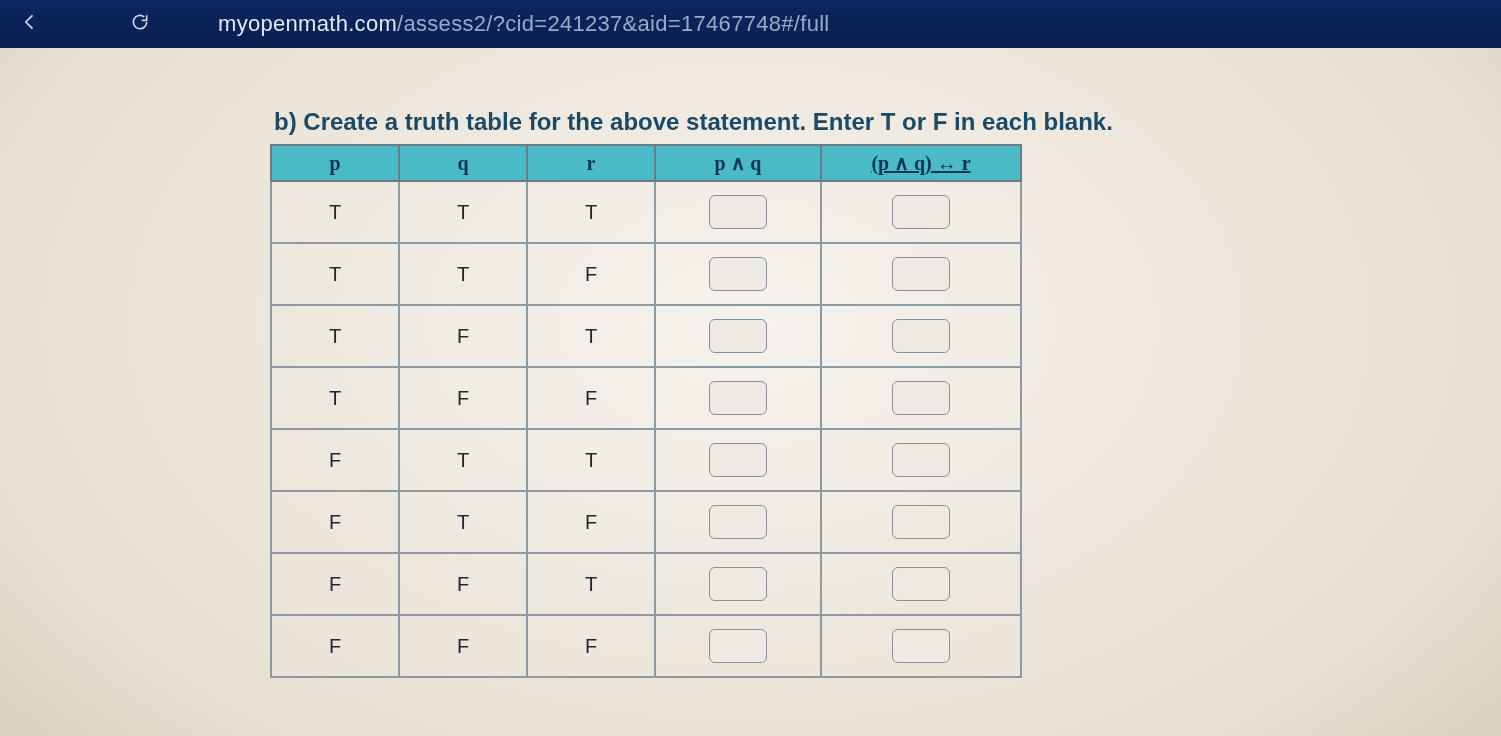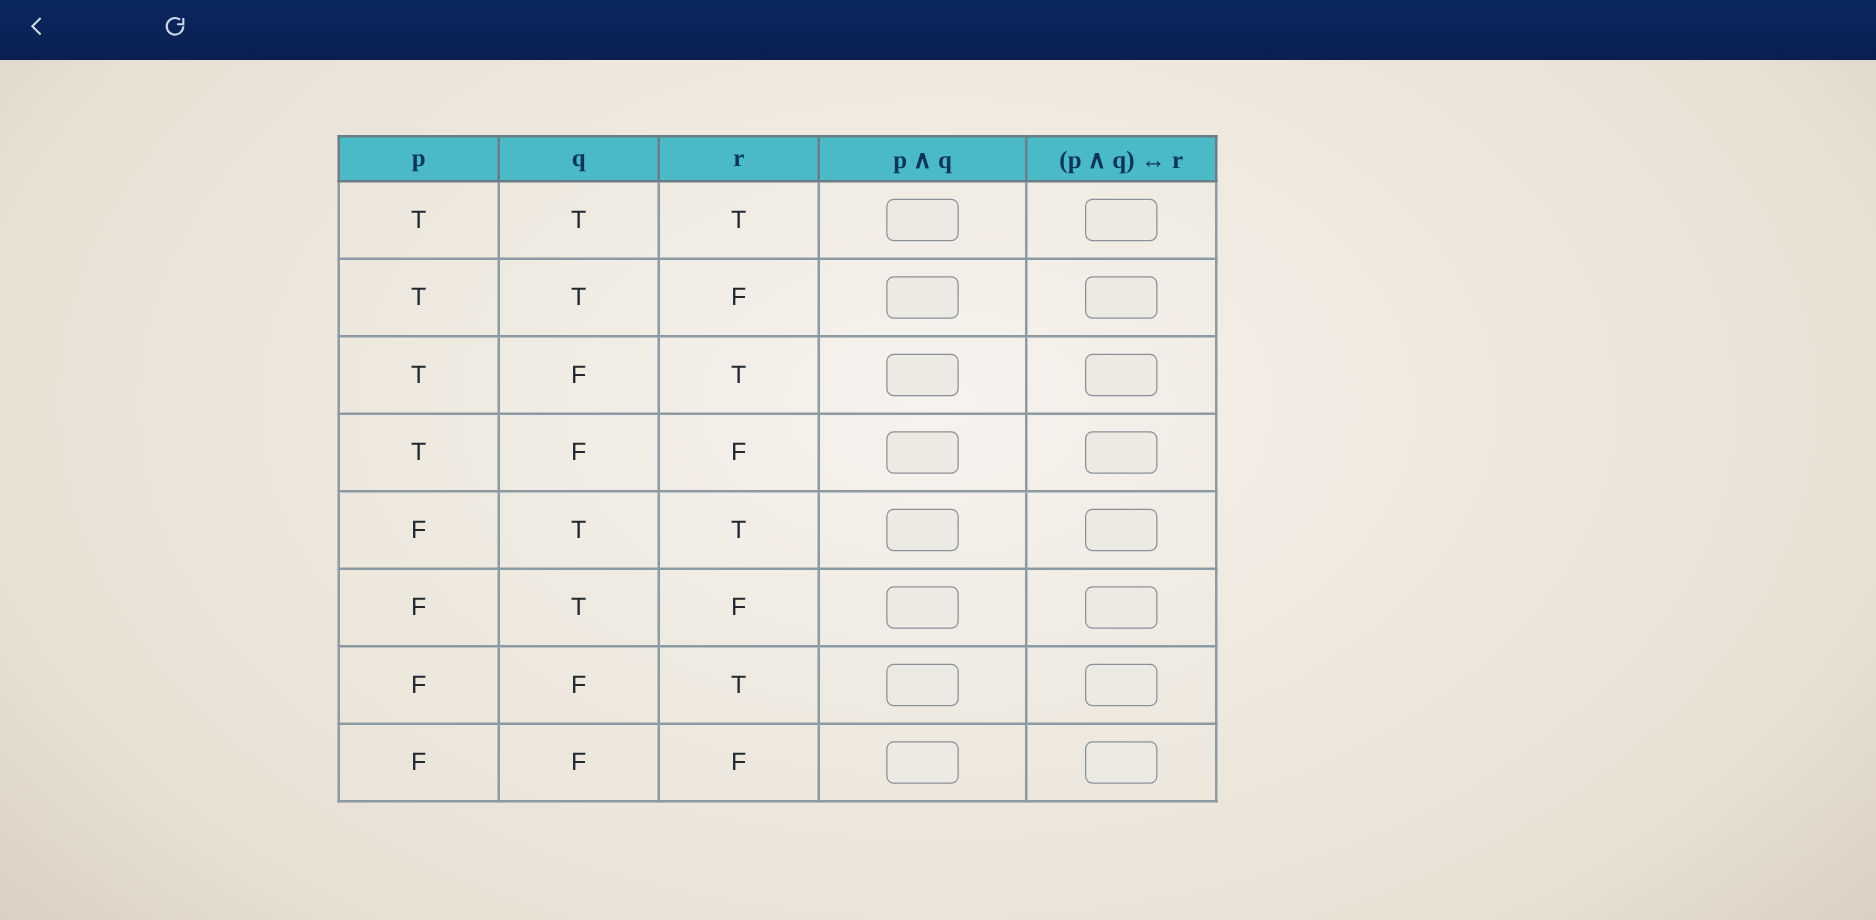--- a/index.html
+++ b/index.html
@@ -55,21 +55,21 @@
 }
 .truth-table td {
   border: 2px solid #8c9aa3;
   text-align: center;
   font-size: 20px;
   color: #202830;
   background: rgba(255,255,255,0.05);
 }
 .col-p, .col-q, .col-r { width: 128px; }
 .col-pq { width: 166px; }
-.col-pqr { width: 152px; }
+.col-pqr { width: 200px; text-decoration: underline; }
 .row-h td, .row-h th { height: 36px; }
 .row-d td { height: 62px; }
 .ans-box {
   width: 58px;
   height: 34px;
   border: 1.5px solid #8a9099;
   border-radius: 6px;
   background: #eceae2;
   text-align: center;
   font-size: 18px;
@@ -86,23 +86,39 @@
           <path d="M15 4 L7 12 L15 20"></path>
         </svg>
     </span>
     <span>
       <svg viewBox="0 0 24 24">
           <path d="M20 12a8 8 0 1 1-3-6.2"></path>
           <path d="M20 4v6h-6"></path>
         </svg>
     </span>
   </div>
+  <div class="site-controls">
+    <span>
+      <svg viewBox="0 0 24 24" style="stroke:#cfd8e6;fill:none;stroke-width:2">
+        <circle cx="8" cy="8" r="2"></circle>
+          <line x1="4" y1="8" x2="6" y2="8"></line>
+          <line x1="10" y1="8" x2="20" y2="8"></line>
+        <circle cx="16" cy="16" r="2"></circle>
+          <line x1="4" y1="16" x2="14" y2="16"></line>
+          <line x1="18" y1="16" x2="20" y2="16"></line>
+      </svg>
+    </span>
+    <span class="url-text">
+      <span class="url-host">myopenmath.com</span><span class="url-path">/assess2/?cid=241237&amp;aid=17467748#/full</span>
+    </span>
+  </div>
 </div>
 
 <div class="page-area">
+  <div class="question-text">b) Create a truth table for the above statement.  Enter T or F in each blank.</div>
 
   <table class="truth-table">
     <thead>
       <tr class="row-h">
         <th class="col-p">p</th>
         <th class="col-q">q</th>
         <th class="col-r">r</th>
         <th class="col-pq">p ∧ q</th>
         <th class="col-pqr">(p ∧ q) ↔ r</th>
       </tr>

